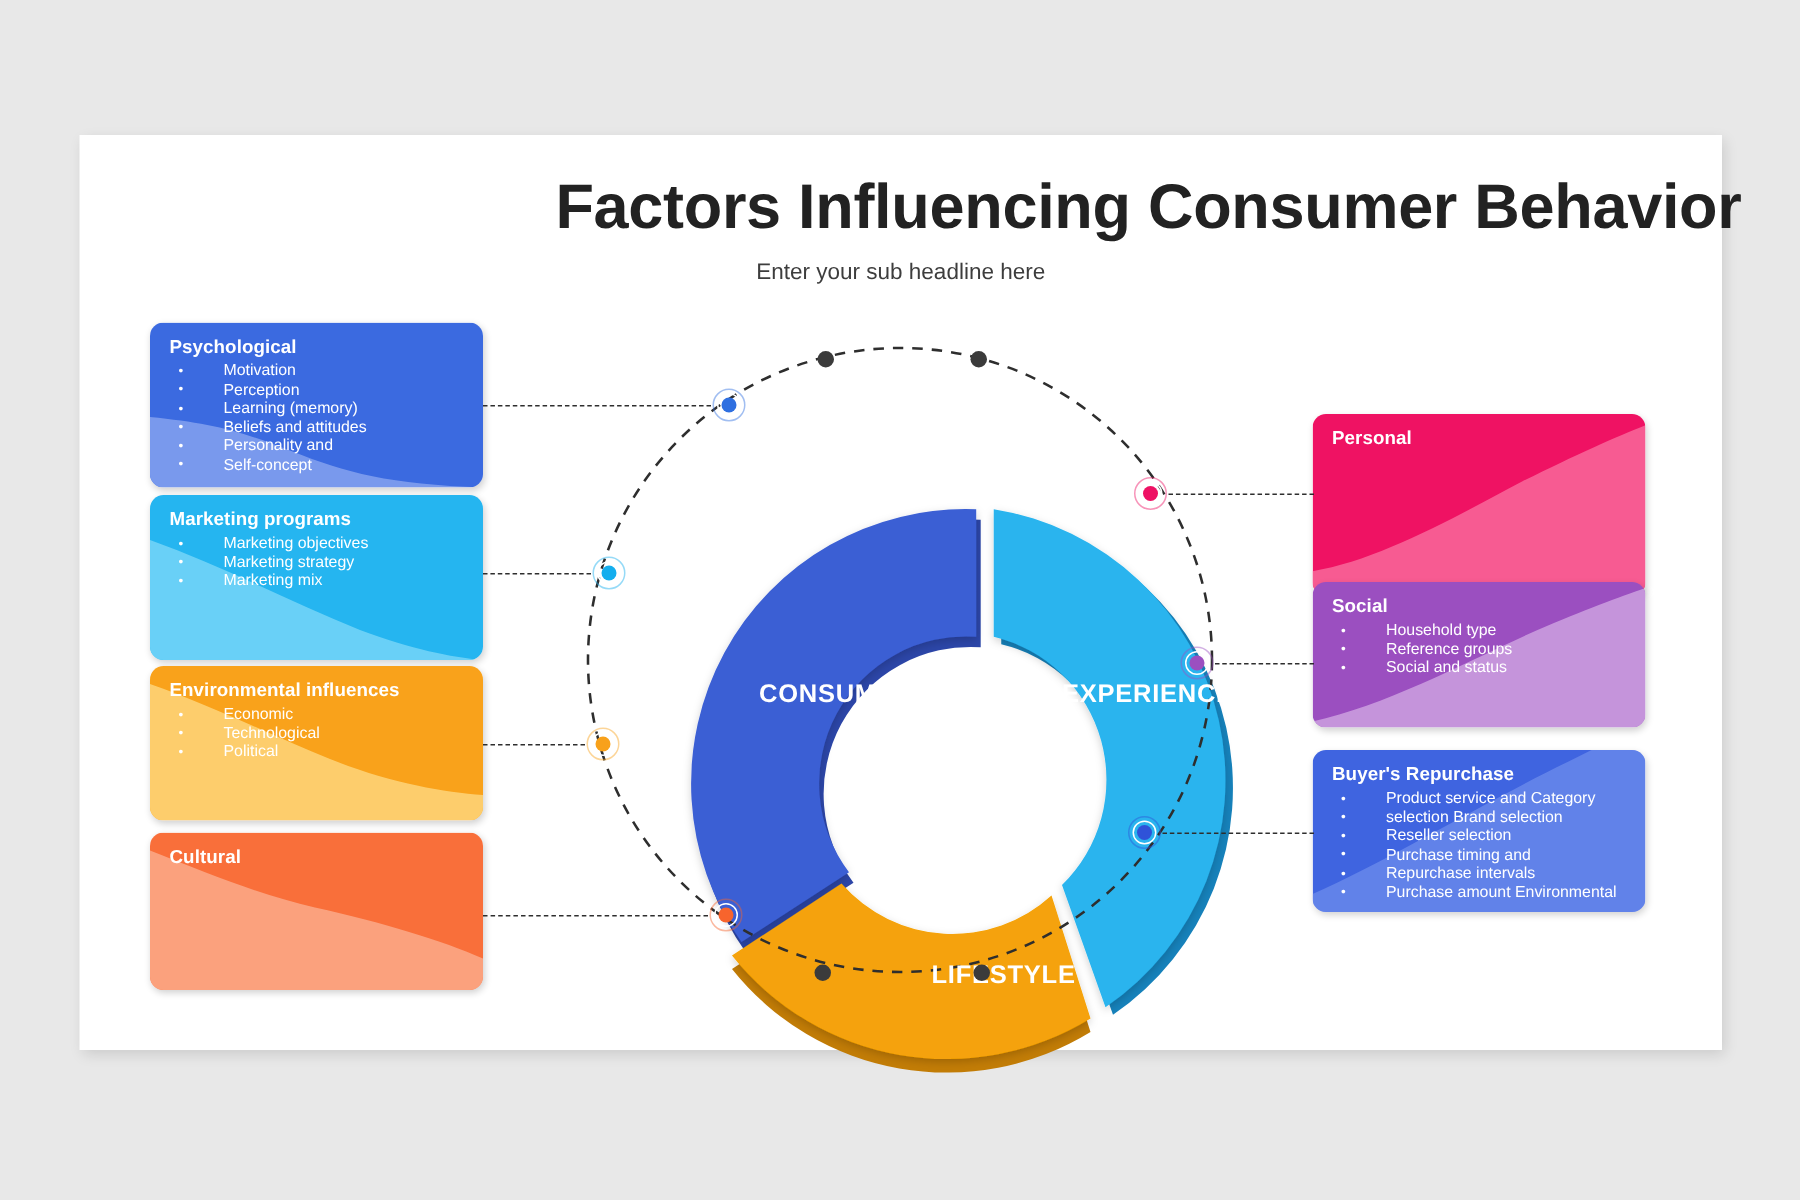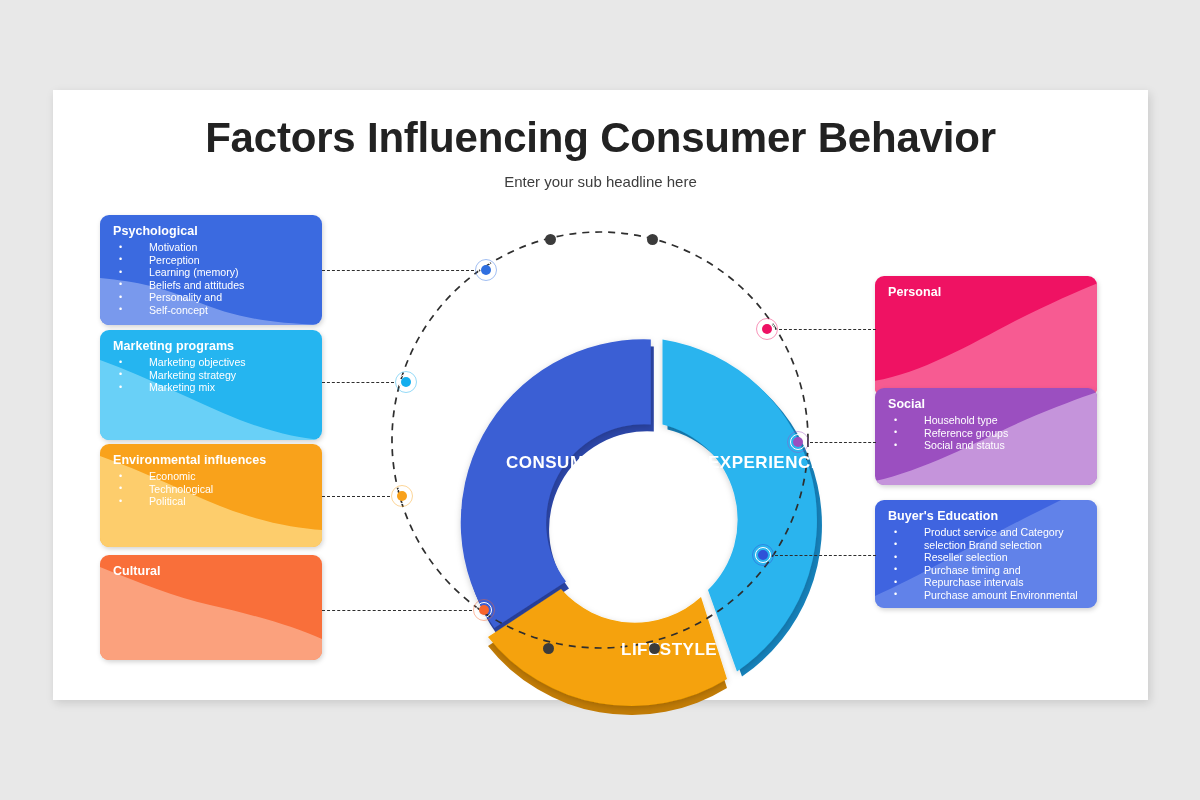--- a/index.html
+++ b/index.html
@@ -15,24 +15,25 @@
     position:absolute;
     left:53px;top:90px;
     width:1095px;height:610px;
     background:#ffffff;
     box-shadow:2px 3px 9px rgba(0,0,0,0.13);
   }
 
   
   #title{
     position:absolute;left:0;top:24px;width:1095px;
-    text-align:center;
+    text-align:right;
     font-size:42px;font-weight:bold;color:#222222;
     letter-spacing:-0.2px;
     font-family:"Liberation Sans Narrow","Liberation Sans",sans-serif;
+    padding-left:13px;
   }
   #subtitle{
     position:absolute;left:0;top:83px;width:1095px;
     text-align:center;
     font-size:15px;color:#3d3d3d;
   }
 
   
   .card{
     position:absolute;
@@ -233,21 +234,21 @@
       </ul>
     </div>
   </div>
 
   <div class="card" style="left:822px;top:410px;height:108px;">
     <svg class="wave" viewBox="0 0 222 108" preserveAspectRatio="none">
       <rect x="0" y="0" width="222" height="108" fill="#3f64e0"></rect>
       <path d="M0,108 L0,96 C50,74 120,32 170,8 L186,0 L222,0 L222,108 Z" fill="#7e9af0" opacity="0.55"></path>
     </svg>
     <div class="inner">
-      <h3>Buyer's Education</h3>
+      <h3>Buyer's Repurchase</h3>
       <ul>
         <li>Product service and Category</li>
         <li>selection Brand selection</li>
         <li>Reseller selection</li>
         <li>Purchase timing and</li>
         <li>Repurchase intervals</li>
         <li>Purchase amount Environmental</li>
       </ul>
     </div>
   </div>

